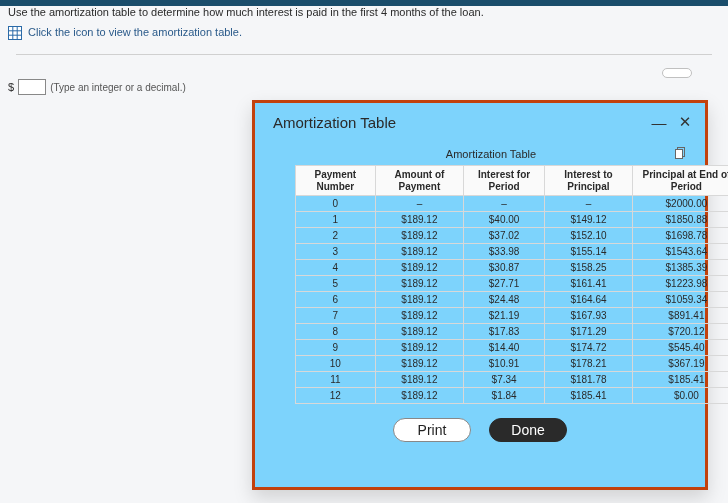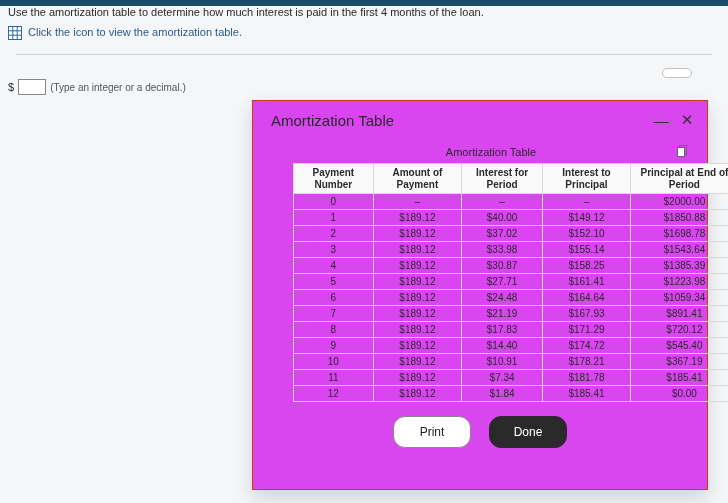--- a/index.html
+++ b/index.html
@@ -69,22 +69,22 @@
     border-radius: 5px;
     background: #fff;
   }
   
   .modal {
     position: absolute;
     left: 252px;
     top: 100px;
     width: 456px;
     height: 390px;
-    background: #d946ef;
-    border: 1px solid #c2410c;
+    background: #7dd3fc;
+    border: 3px solid #c2410c;
     box-shadow: 0 8px 18px rgba(0,0,0,0.15);
   }
   .modal-header {
     display: flex;
     justify-content: space-between;
     align-items: center;
     padding: 10px 12px 6px 18px;
   }
   .modal-title { font-size: 15px; font-weight: 400; }
   .modal-ctrls { display: flex; gap: 10px; align-items: center; }
@@ -128,23 +128,23 @@
     border: 1px solid #d8d8d8;
   }
   .modal-footer {
     display: flex;
     justify-content: center;
     gap: 18px;
     padding: 12px 0 10px 0;
   }
   .btn {
     min-width: 78px;
-    height: 32px;
+    height: 24px;
     border-radius: 12px;
-    font-size: 12px;
+    font-size: 14px;
     cursor: pointer;
     border: 1px solid #888;
   }
   .btn-print { background: #fff; color: #222; }
   .btn-done { background: #2a2a2a; color: #fff; border-color: #2a2a2a; }
 </style>
 </head>
 <body>
 
 <div class="topbar"></div>

